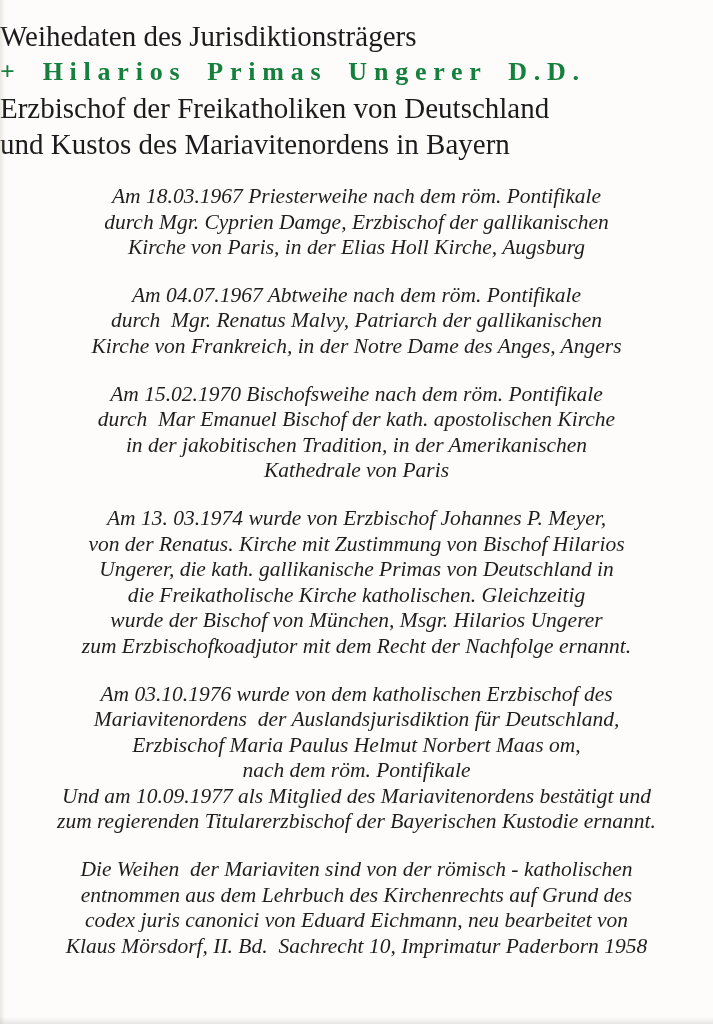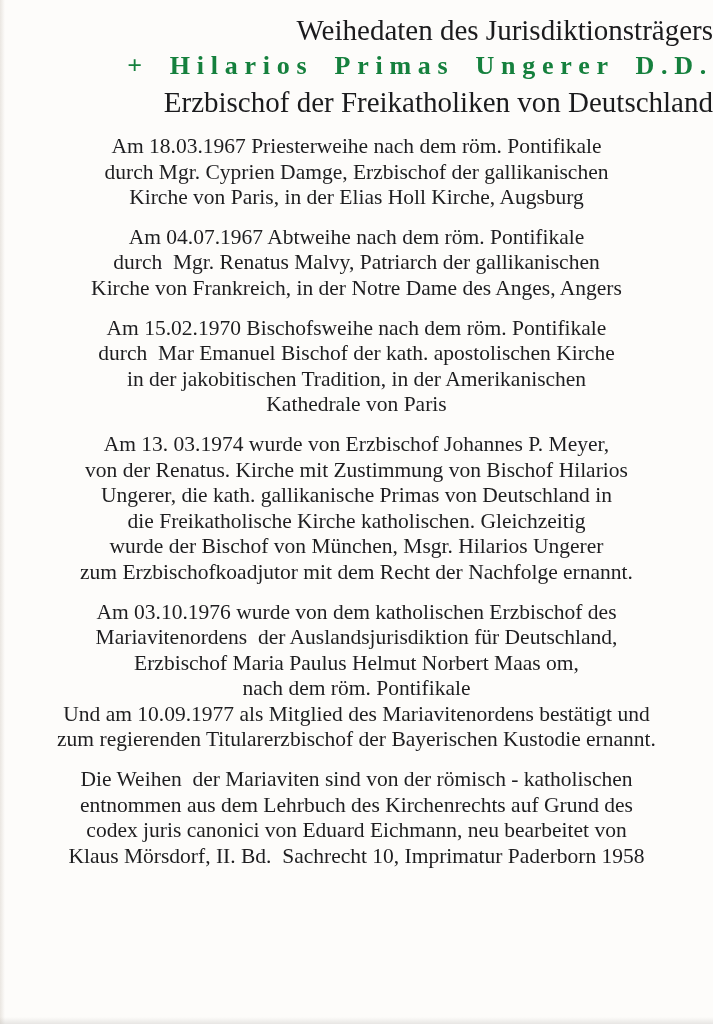--- a/index.html
+++ b/index.html
@@ -17,54 +17,55 @@
   
   .edge-left {
     position: absolute; left: 0; top: 0; bottom: 0; width: 5px;
     background: linear-gradient(to right, rgba(190,180,168,0.30), rgba(190,180,168,0));
   }
   .edge-bottom {
     position: absolute; left: 0; right: 0; bottom: 0; height: 7px;
     background: linear-gradient(to top, rgba(175,172,168,0.28), rgba(175,172,168,0));
   }
   .header {
-    padding-top: 12px;
-    text-align: right;
+    padding-top: 18px;
+    text-align: left;
     font-size: 29px;
     line-height: 36px;
     color: #1b1b1d;
     font-family: Liberation Serif, serif;
   }
   .header .ln { display: block; white-space: pre-wrap; }
   .header .name-line {
     font-weight: bold;
     font-size: 26px;
     letter-spacing: 0.26em;
     word-spacing: 0.30em;
     color: #15803d;
   }
   .content {
     text-align: center;
     font-size: 21.5px;
     line-height: 25.6px;
   }
-  .para { margin: 14px 40px; }
+  .para { margin: 22px 40px; font-style: italic; }
   .para .ln { display: block; white-space: pre-wrap; }
 </style>
 </head>
 <body>
 
 <div class="page">
   <div class="edge-left"></div>
   <div class="edge-bottom"></div>
 
   <div class="header">
     <span class="ln">Weihedaten des Jurisdiktionsträgers</span>
     <span class="ln name-line">+ Hilarios Primas Ungerer D.D.</span>
     <span class="ln">Erzbischof der Freikatholiken von Deutschland</span>
+    <span class="ln">und Kustos des Mariavitenordens in Bayern</span>
   </div>
 
   <div class="content">
 
     <div class="para">
       <span class="ln">Am 18.03.1967 Priesterweihe nach dem röm. Pontifikale</span>
       <span class="ln">durch Mgr. Cyprien Damge, Erzbischof der gallikanischen</span>
       <span class="ln">Kirche von Paris, in der Elias Holl Kirche, Augsburg</span>
     </div>
 

